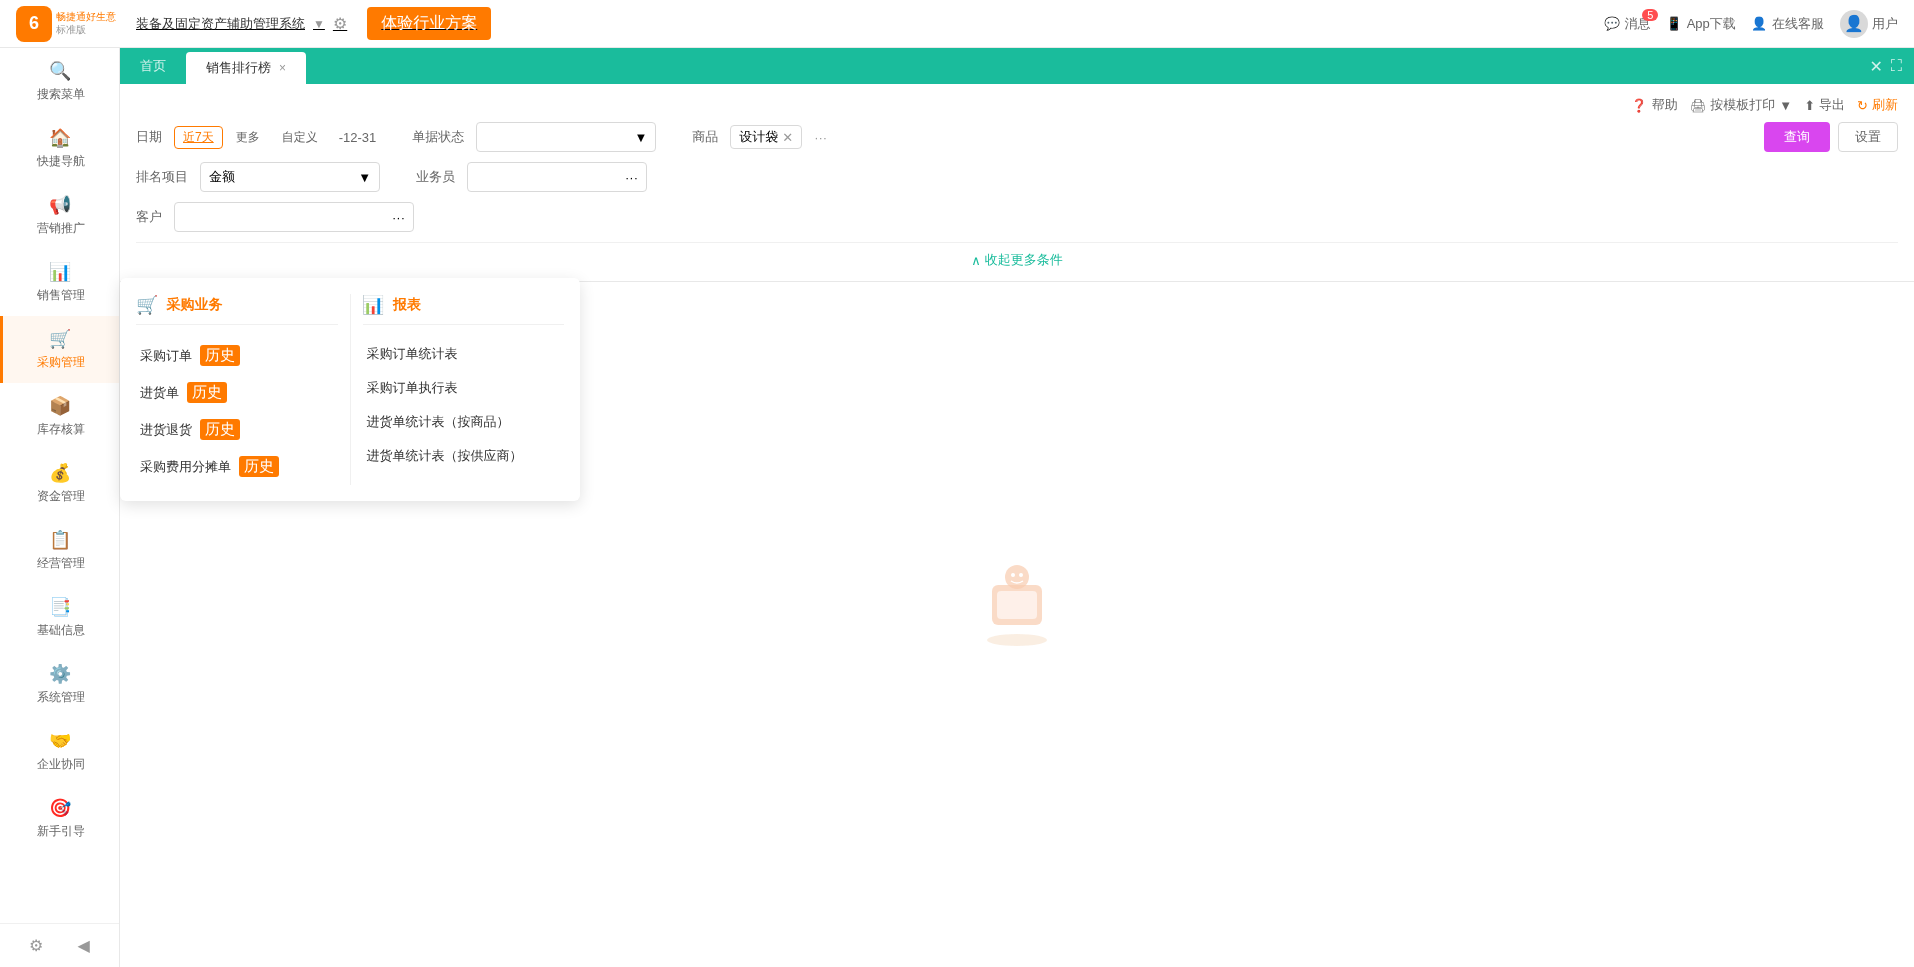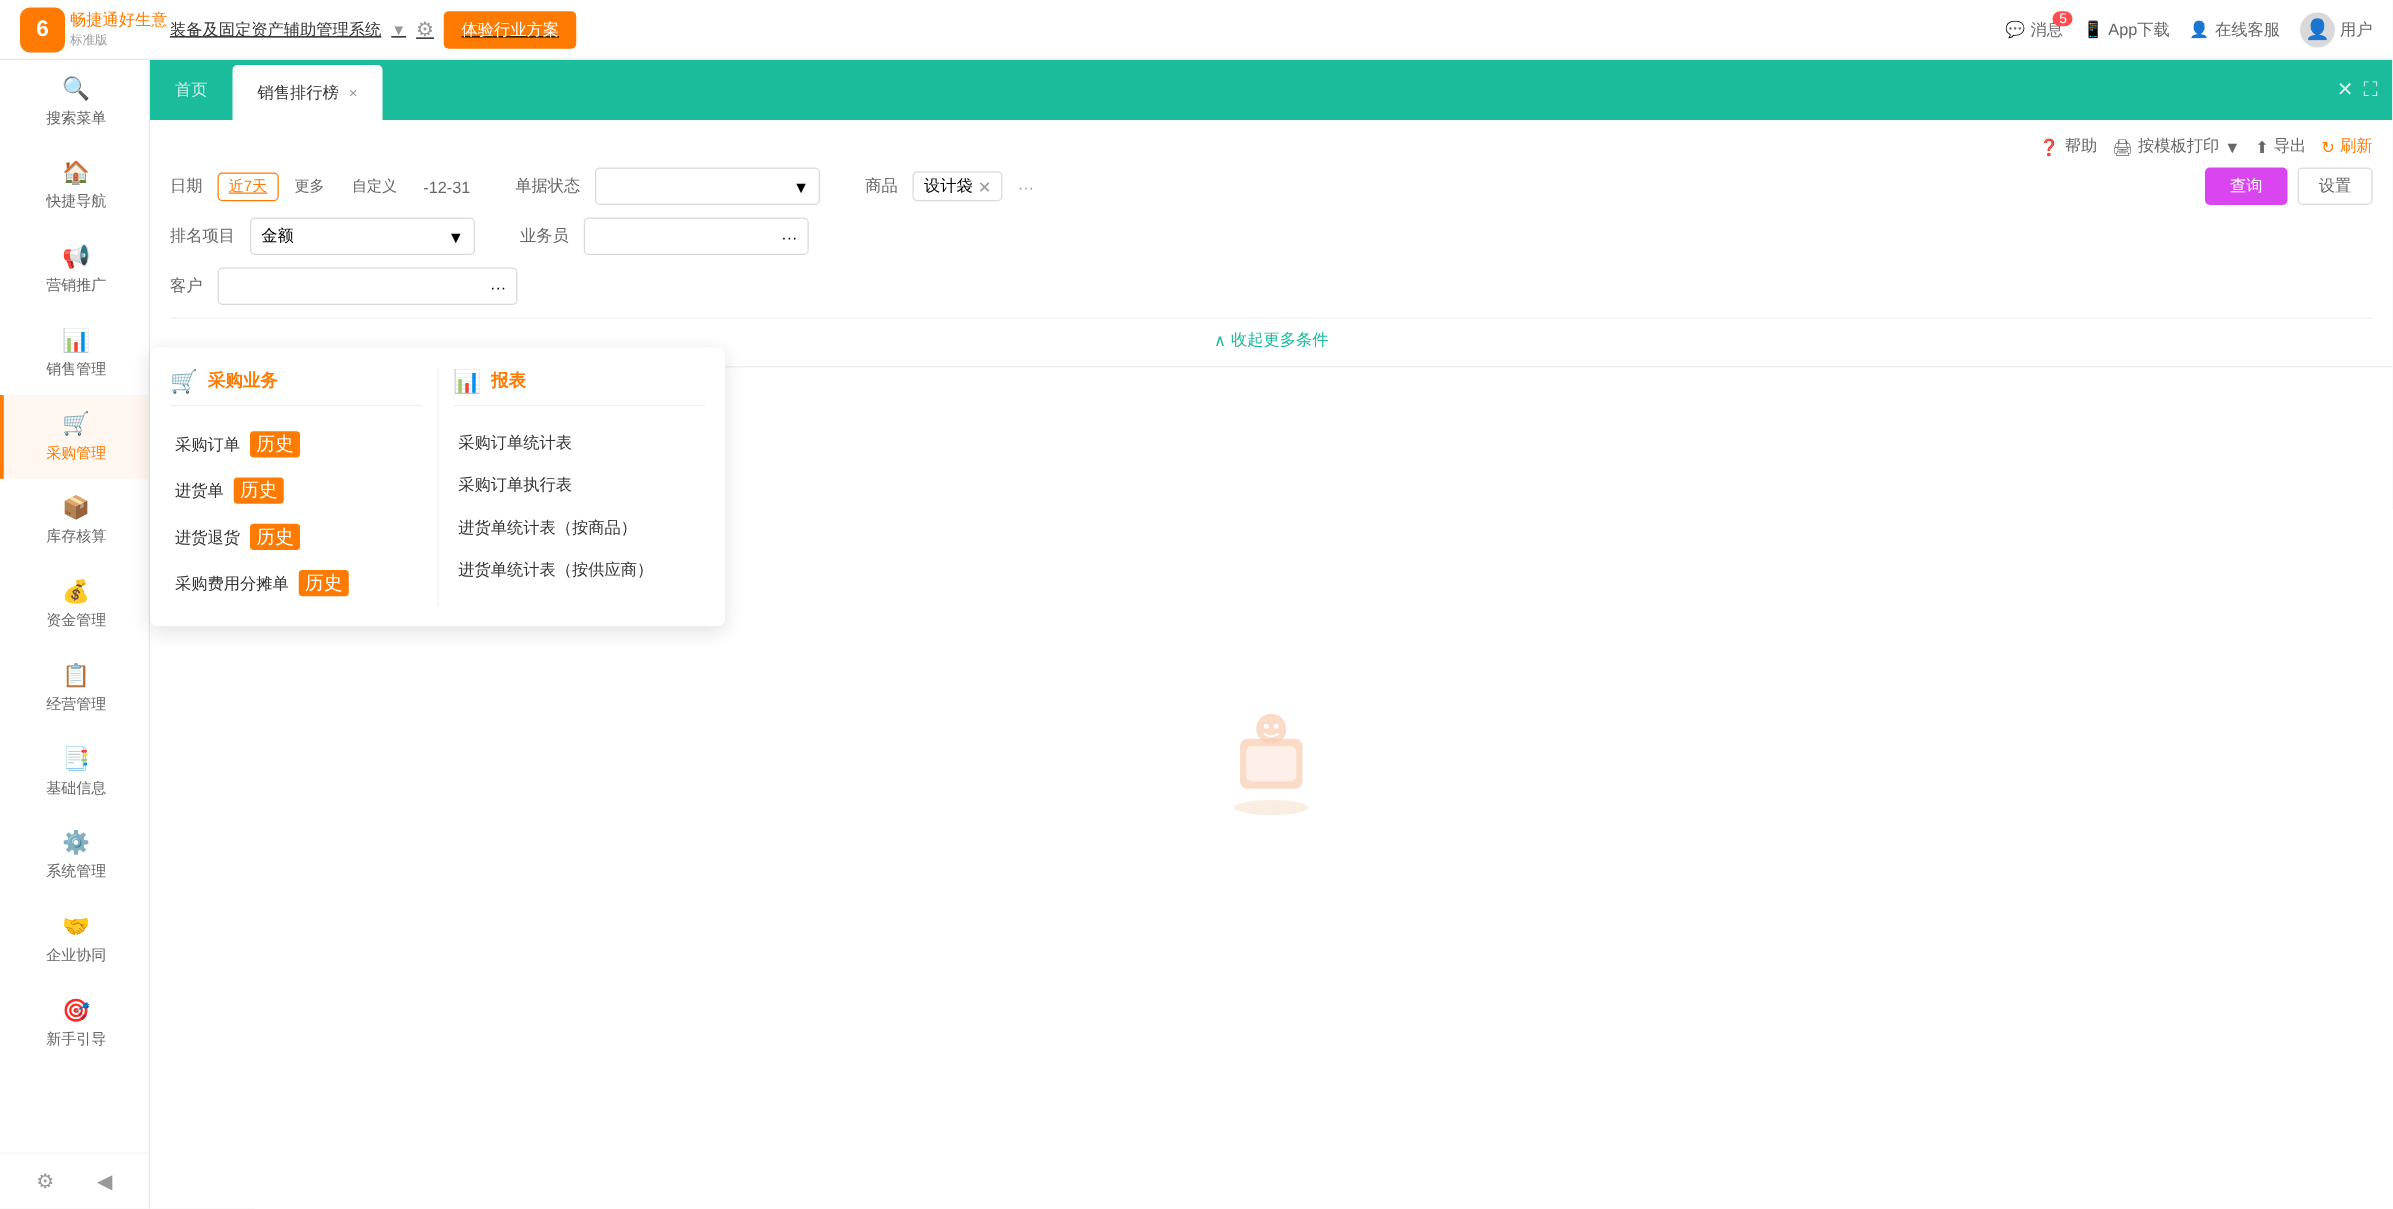--- a/index.html
+++ b/index.html
@@ -5,48 +5,48 @@
     * { margin: 0; padding: 0; box-sizing: border-box; }
     body { font-family: "Microsoft YaHei", "PingFang SC", sans-serif; font-size: 13px; background: #f5f5f5; overflow: hidden; }
 
     
     .app-container { display: flex; flex-direction: column; height: 967px; width: 1914px; }
 
     
     .top-bar { display: flex; align-items: center; height: 48px; background: #fff; border-bottom: 1px solid #e8e8e8; padding: 0 16px; flex-shrink: 0; }
     .logo-area { display: flex; align-items: center; width: 120px; flex-shrink: 0; }
     .logo-icon { width: 36px; height: 36px; background: #ff7a00; border-radius: 8px; display: flex; align-items: center; justify-content: center; color: #fff; font-weight: bold; font-size: 18px; margin-right: 4px; }
-    .logo-text { font-size: 13px; color: #ff7a00; line-height: 1.3; text-align: center; }
+    .logo-text { font-size: 10px; color: #ff7a00; line-height: 1.3; text-align: center; }
     .logo-badge { font-size: 10px; color: #999; }
     .system-title { display: flex; align-items: center; gap: 8px; flex: 1; text-decoration: underline; }
     .system-title-text { font-size: 13px; color: #333; }
     .title-arrow { color: #999; font-size: 12px; cursor: pointer; }
     .settings-icon { color: #999; cursor: pointer; font-size: 16px; }
-    .industry-btn { background: #ff7a00; color: #fff; border: none; padding: 6px 14px; border-radius: 4px; cursor: pointer; font-size: 13px; }
+    .industry-btn { background: #ff7a00; color: #fff; border: none; padding: 6px 14px; border-radius: 4px; cursor: pointer; font-size: 16px; margin-left: 12px; }
     .top-right { display: flex; align-items: center; gap: 16px; margin-left: auto; }
     .top-right-item { display: flex; align-items: center; gap: 4px; color: #666; font-size: 13px; cursor: pointer; position: relative; }
     .badge { background: #ff4d4f; color: #fff; border-radius: 10px; padding: 0 5px; font-size: 11px; position: absolute; top: -6px; right: -8px; min-width: 16px; text-align: center; }
     .user-avatar { width: 28px; height: 28px; background: #d9d9d9; border-radius: 50%; display: flex; align-items: center; justify-content: center; color: #999; font-size: 16px; }
 
     
     .main-layout { display: flex; flex: 1; overflow: hidden; }
 
     
     .sidebar { width: 120px; background: #fff; border-right: 1px solid #e8e8e8; display: flex; flex-direction: column; flex-shrink: 0; }
     .sidebar-item { display: flex; flex-direction: column; align-items: center; padding: 12px 8px; cursor: pointer; color: #666; font-size: 12px; gap: 4px; border-left: 3px solid transparent; }
     .sidebar-item.active { background: #fff7f0; color: #ff7a00; border-left-color: #ff7a00; }
     .sidebar-icon { font-size: 18px; }
     .sidebar-bottom { margin-top: auto; display: flex; justify-content: space-around; padding: 12px; border-top: 1px solid #f0f0f0; }
     .sidebar-bottom-icon { color: #999; cursor: pointer; font-size: 16px; }
 
     
     .content-area { flex: 1; display: flex; flex-direction: column; overflow: hidden; }
 
     
-    .tab-bar { display: flex; align-items: center; background: #1abc9c; height: 48px; padding: 0 0; flex-shrink: 0; }
+    .tab-bar { display: flex; align-items: center; background: #1abc9c; height: 36px; padding: 0 0; flex-shrink: 0; }
     .tab-item { padding: 0 20px; height: 100%; display: flex; align-items: center; cursor: pointer; color: rgba(255,255,255,0.8); font-size: 13px; position: relative; }
     .tab-item.active { background: #fff; color: #333; border-radius: 4px 4px 0 0; margin-top: 4px; height: calc(100% - 4px); }
     .tab-close { margin-left: 8px; color: #999; font-size: 12px; cursor: pointer; }
     .tab-extra { margin-left: auto; display: flex; align-items: center; gap: 8px; padding-right: 12px; }
     .tab-extra-icon { color: rgba(255,255,255,0.8); cursor: pointer; font-size: 16px; }
 
     
     .filter-area { background: #fff; padding: 12px 16px; border-bottom: 1px solid #e8e8e8; flex-shrink: 0; }
     .filter-row { display: flex; align-items: center; gap: 12px; margin-bottom: 10px; flex-wrap: wrap; }
     .filter-row:last-child { margin-bottom: 0; }

